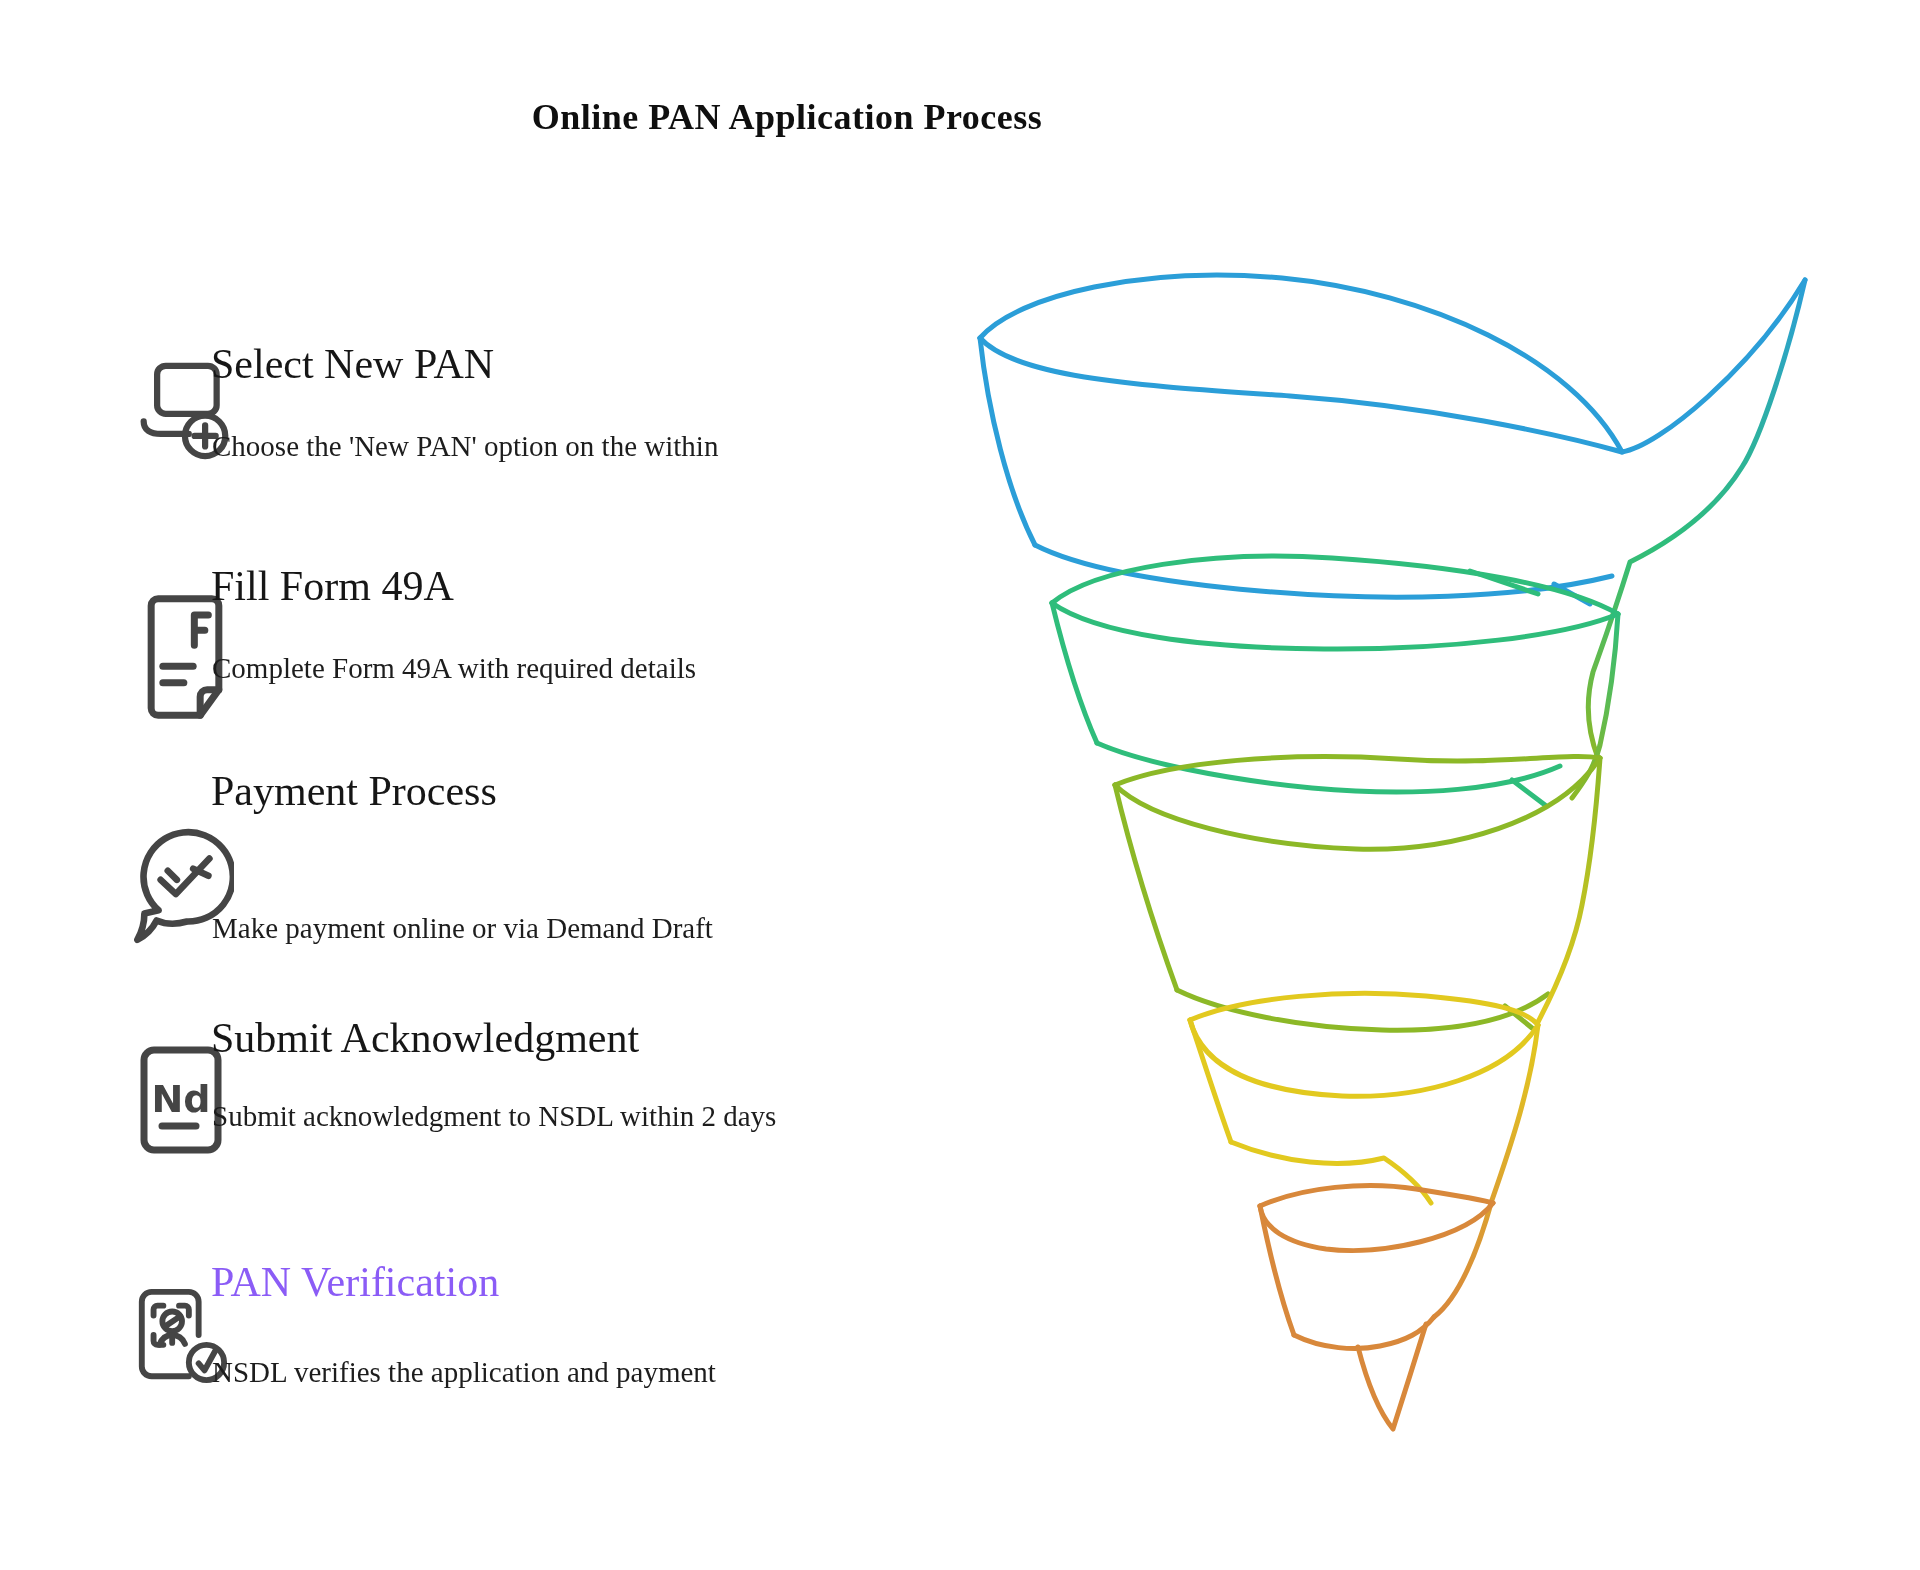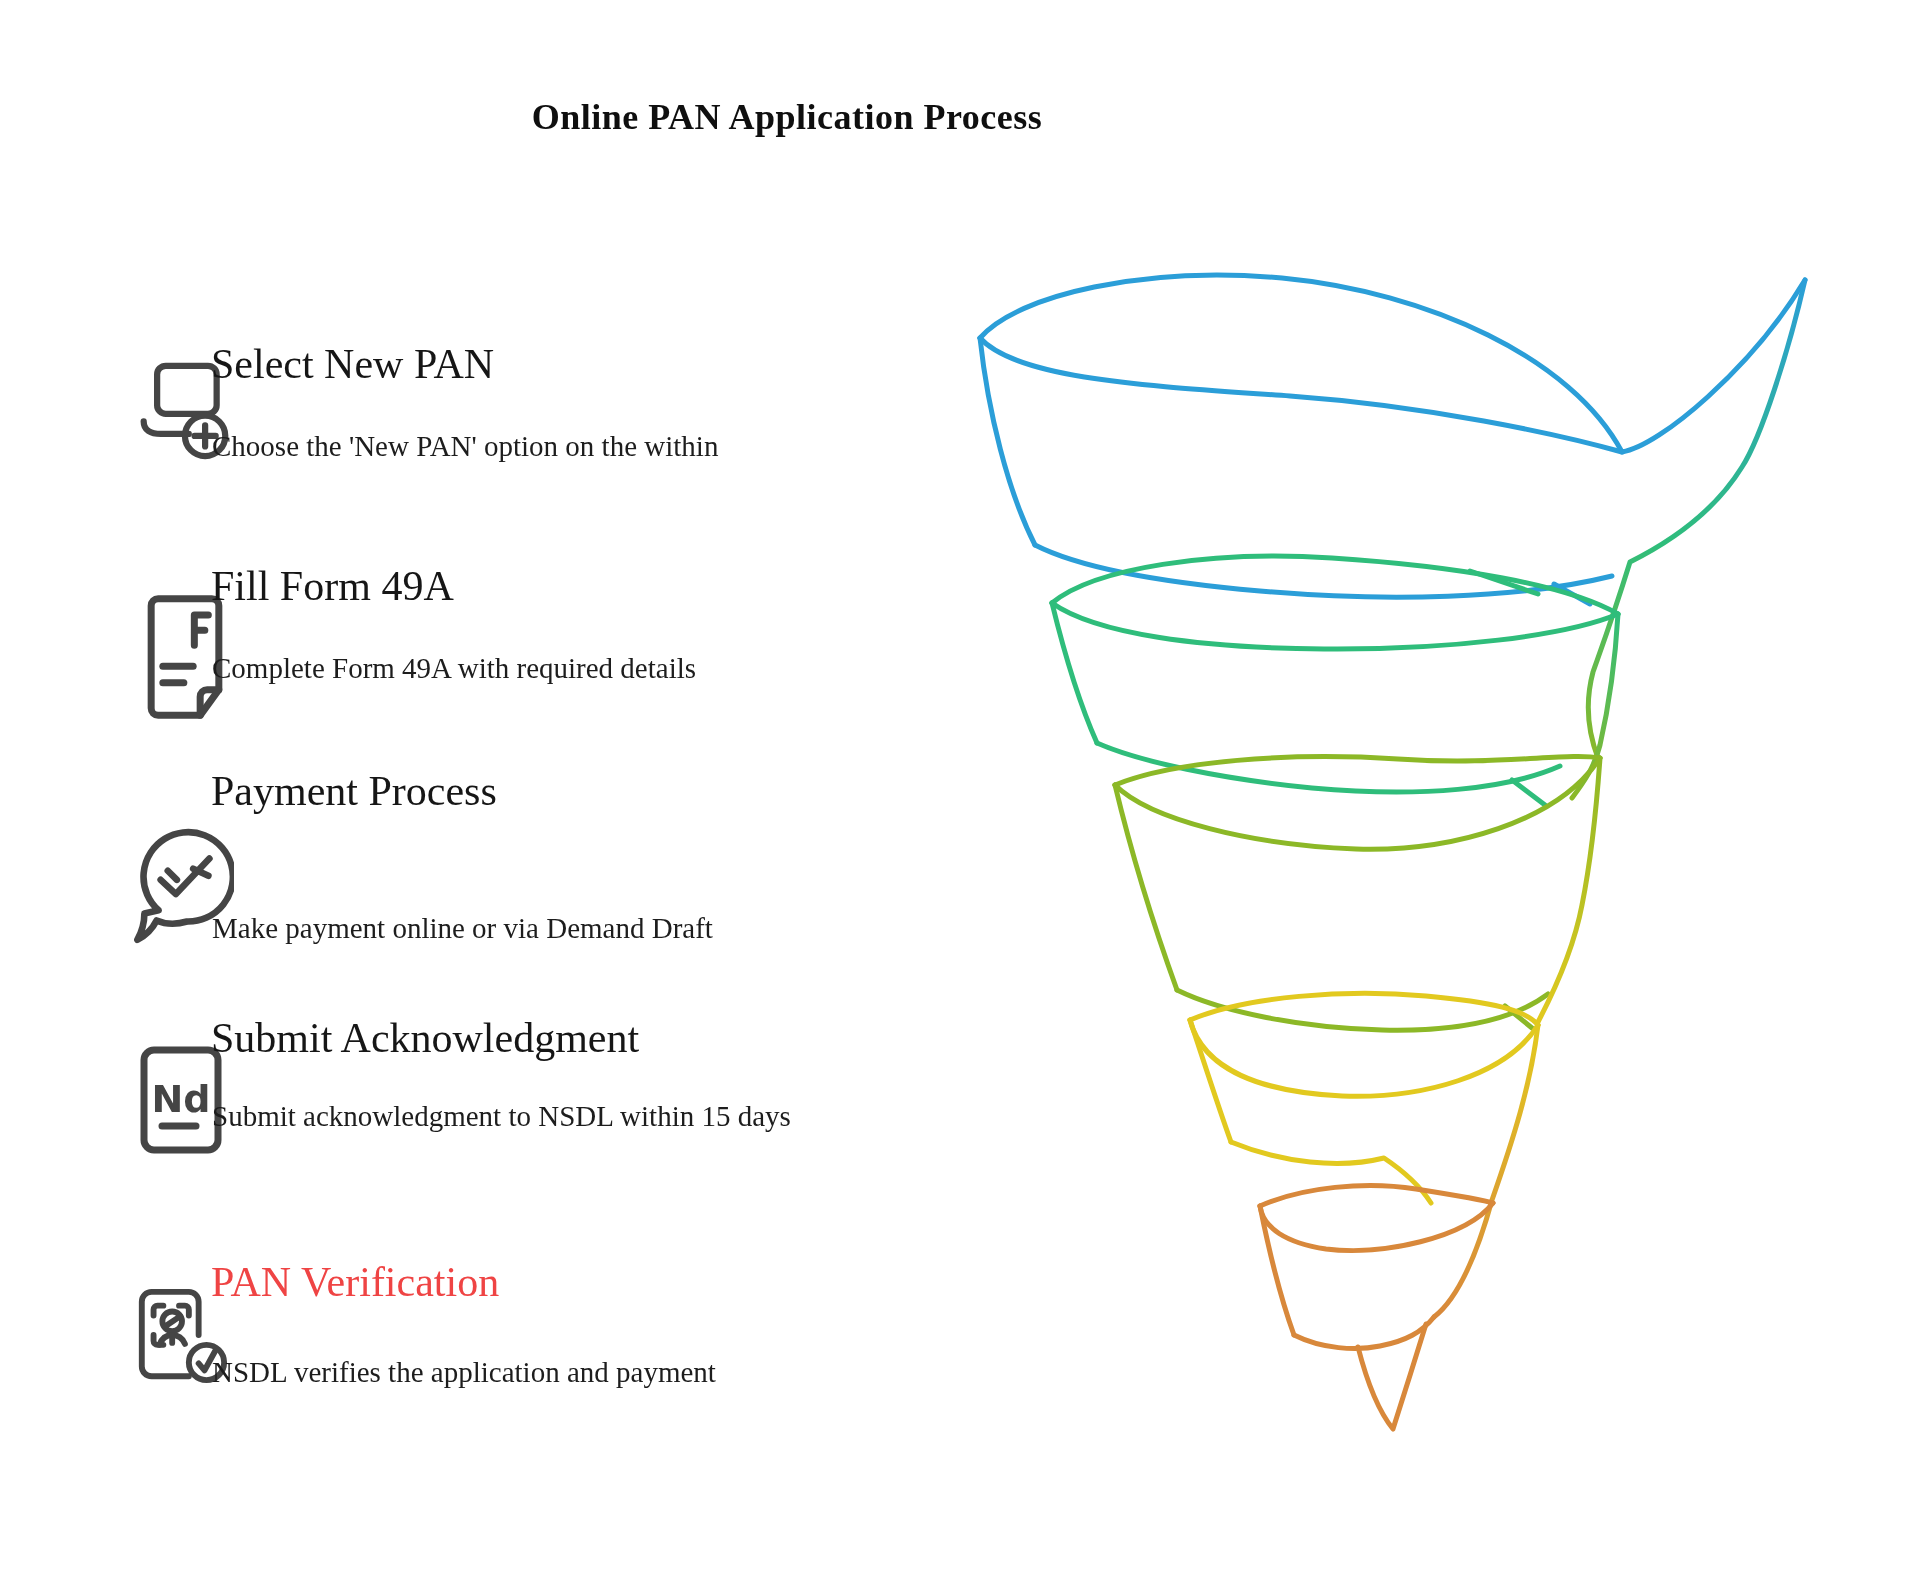--- a/index.html
+++ b/index.html
@@ -61,39 +61,39 @@
   <div class="icon" style="left:138px;top:1042px;">
     <svg width="86" height="118" viewBox="0 0 86 118" fill="none">
       <g stroke-width="7" stroke="#454545" fill="none" stroke-linecap="round" stroke-linejoin="round">
         <rect x="6" y="8" width="74" height="100" rx="10"></rect>
         <path d="M24,84 H58"></path>
       </g>
       <text x="43" y="70" text-anchor="middle" font-family="DejaVu Sans, sans-serif" font-size="38" font-weight="600" fill="#454545" stroke="none">Nd</text>
     </svg>
   </div>
   <div class="step-heading" style="top:1014px;">Submit Acknowledgment</div>
-  <div class="step-desc" style="top:1096px;">Submit acknowledgment to NSDL within 15 days</div>
+  <div class="step-desc" style="top:1096px;">Submit acknowledgment to NSDL within 2 days</div>
 
   <div class="icon" style="left:132px;top:1284px;">
     <svg width="98" height="106" viewBox="0 0 100 108" fill="none" stroke-linecap="round" stroke-linejoin="round">
       <g stroke-width="6" stroke="#454545">
         <path d="M58,94 H20 a10,10 0 0 1 -10,-10 V18 a10,10 0 0 1 10,-10 H58 a10,10 0 0 1 10,10 V52"></path>
         <path d="M22,32 v-6 a4,4 0 0 1 4,-4 h6"></path>
         <path d="M48,22 h6 a4,4 0 0 1 4,4 v6"></path>
         <path d="M22,52 v6 a4,4 0 0 0 4,4 h6"></path>
         <circle cx="41" cy="38" r="10"></circle>
         <path d="M34,43 L49,33"></path>
         <path d="M28,62 C31,54 36,52 41,52 C46,52 51,54 54,61"></path>
         <path d="M41,52 v8"></path>
         <circle cx="76" cy="80" r="18" fill="#ffffff"></circle>
         <path d="M68,81 L74,88 L85,68"></path>
       </g>
     </svg>
   </div>
-  <div class="step-heading" style="top: 1258px; color: #ef4444;">PAN Verification</div>
+  <div class="step-heading" style="top: 1258px; color: #8b5cf6;">PAN Verification</div>
   <div class="step-desc" style="top:1352px;">NSDL verifies the application and payment</div>
 
   <svg style="position:absolute;left:960px;top:200px;" width="920" height="1340" viewBox="0 0 920 1340" fill="none" stroke-linecap="round" stroke-linejoin="round">
     <defs>
       <linearGradient id="g-d1" gradientUnits="userSpaceOnUse" x1="0" y1="80" x2="0" y2="560">
         <stop offset="0" stop-color="#2B9ED8"></stop>
         <stop offset="0.55" stop-color="#2FBD7B"></stop>
         <stop offset="1" stop-color="#8CB827"></stop>
       </linearGradient>
       <linearGradient id="g-d2" gradientUnits="userSpaceOnUse" x1="0" y1="414" x2="0" y2="600">

